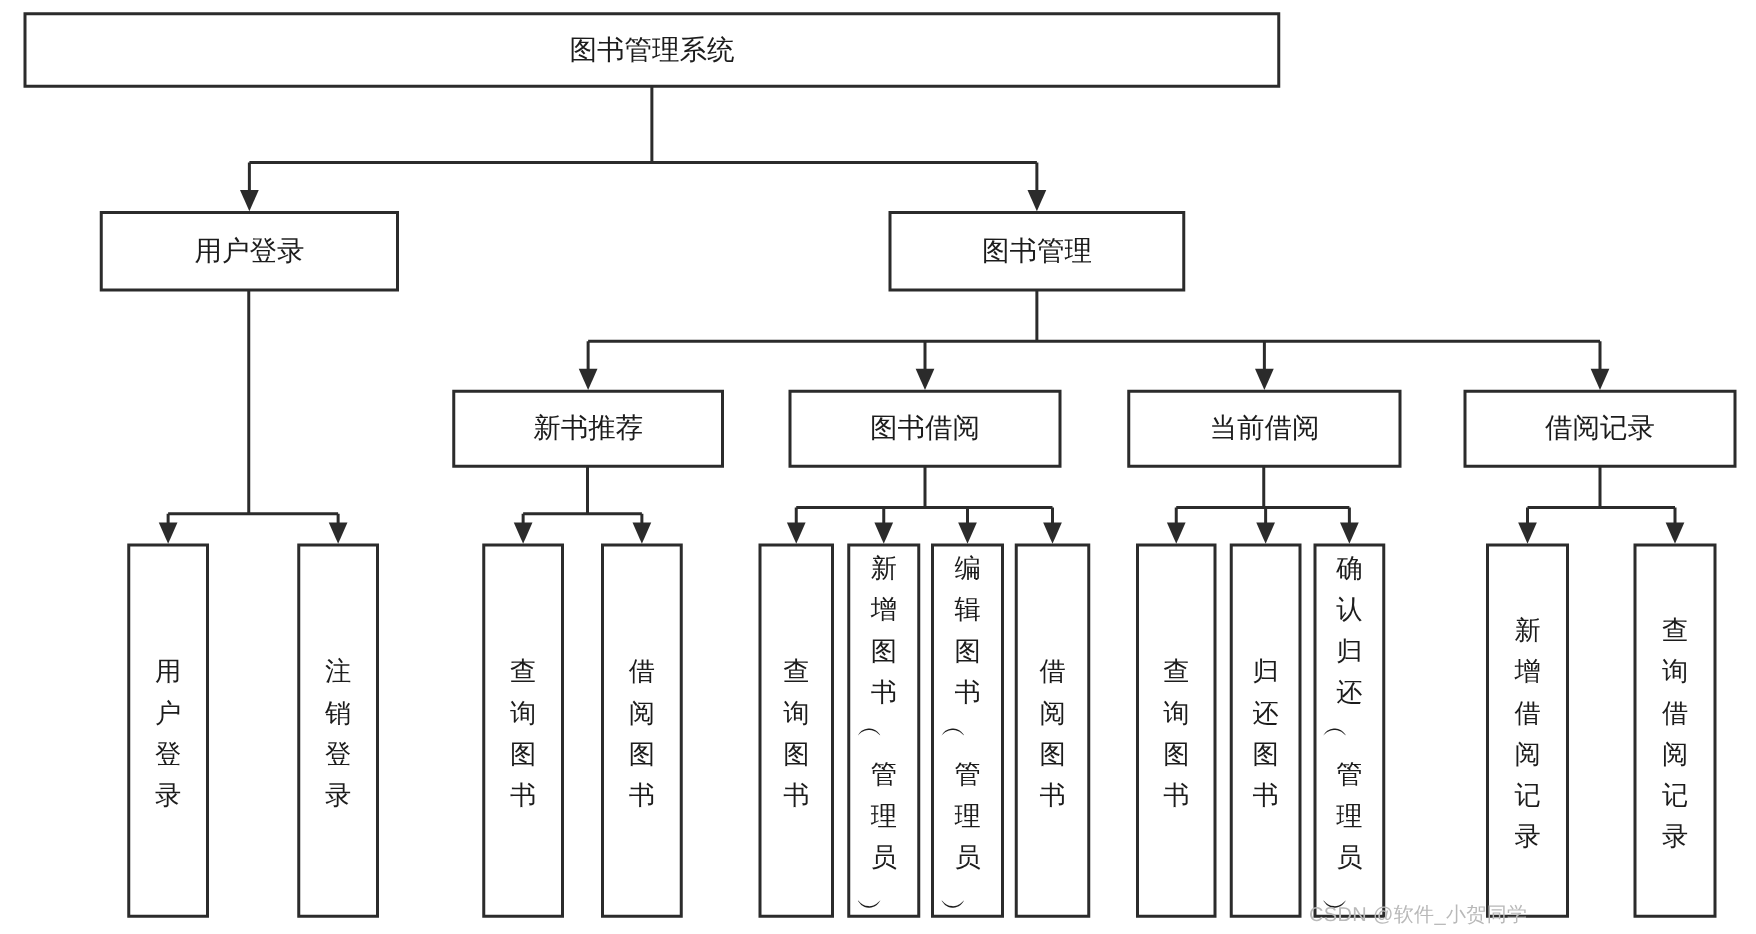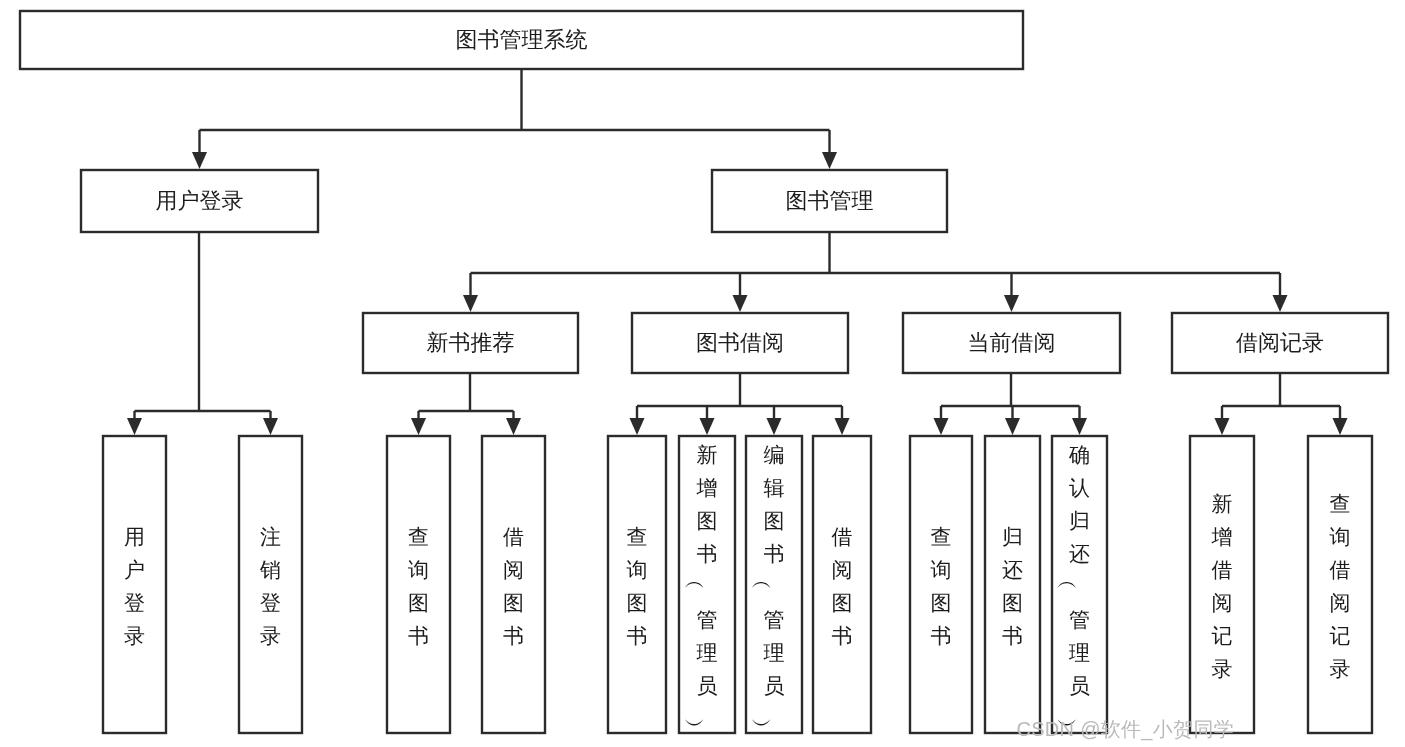--- a/index.html
+++ b/index.html
@@ -52,24 +52,24 @@
     dominant-baseline: middle;
   }
   .node-label-v {
     font-family: "Liberation Sans", "DejaVu Sans", sans-serif;
     font-size: 21px;
     fill: #1c1c1c;
     text-anchor: middle;
   }
   .watermark-text {
     position: absolute;
-    right: 0;
+    right: 12px;
     bottom: 4px;
     font-family: "Liberation Sans", "DejaVu Sans", sans-serif;
-    font-size: 20px;
+    font-size: 16px;
     color: #b9b9b9;
     white-space: nowrap;
     letter-spacing: 0.3px;
     user-select: none;
     margin-top: 46px;
   }
 </style>
 </head>
 <body>
 

